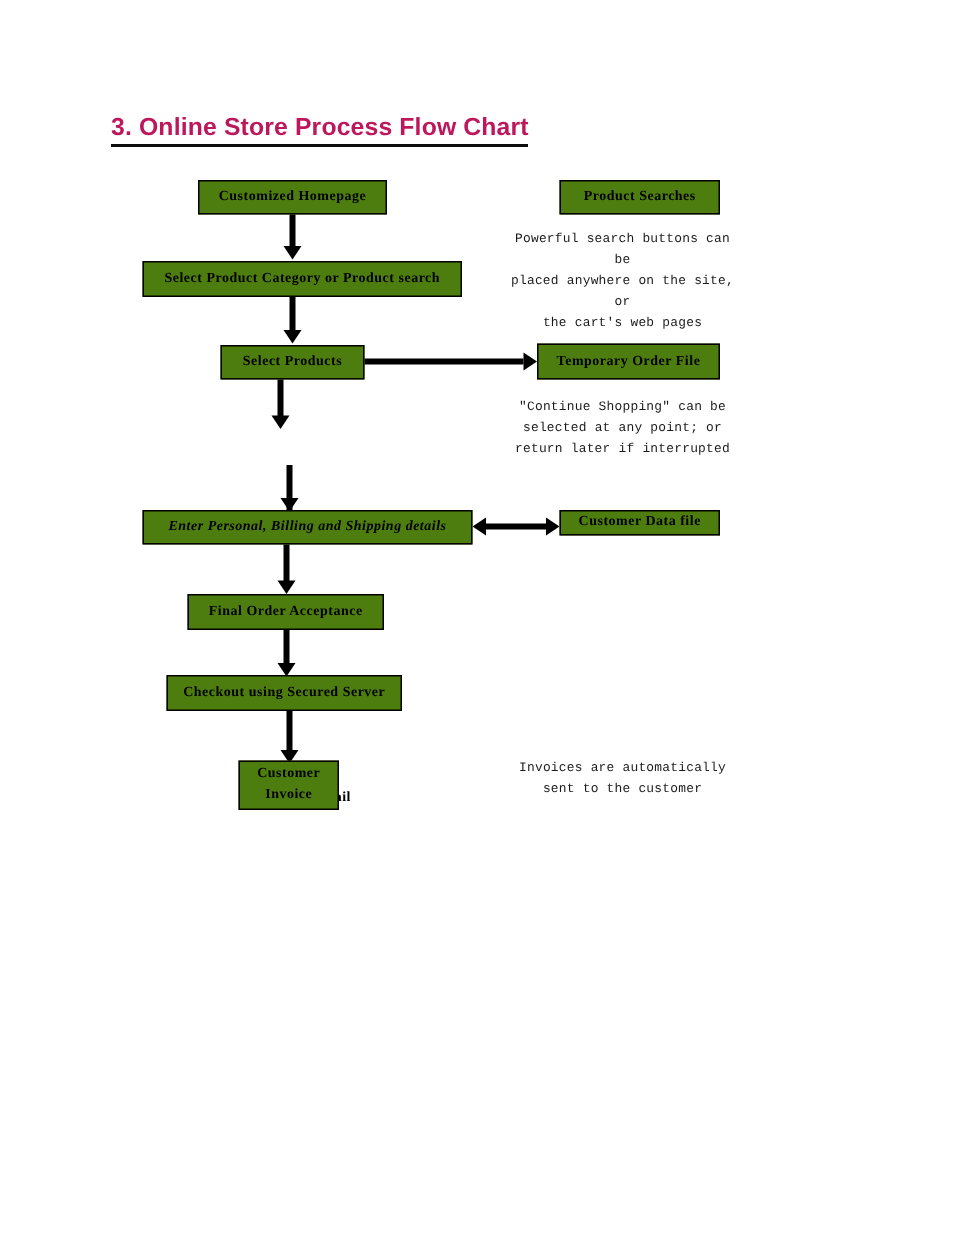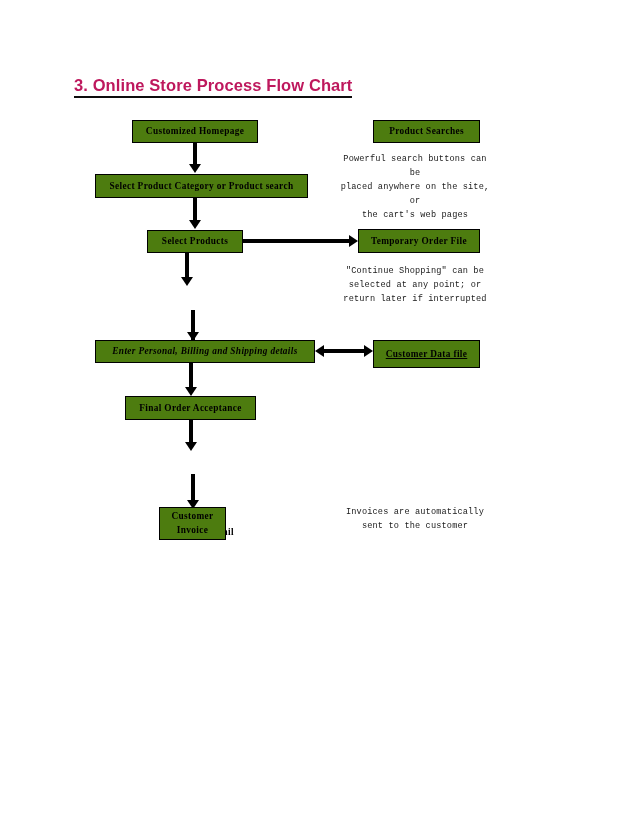--- a/index.html
+++ b/index.html
@@ -149,35 +149,36 @@
   <div class="arrow-right" style="left:364px; top:345px;"></div>
 
   <div class="vline" style="left:189px; top:363px; width:4px; height:26px;"></div>
   <div class="arrow-down" style="left:185px; top:387px;"></div>
 
   <div class="node" style="left:125px; top:396px; width:131px; height:24px;">Final Order Acceptance</div>
 
   <div class="vline" style="left:189px; top:420px; width:4px; height:24px;"></div>
   <div class="arrow-down" style="left:185px; top:442px;"></div>
 
+  <div class="node" style="left:111px; top:450px; width:157px; height:24px;">Checkout using Secured Server</div>
 
   <div class="vline" style="left:191px; top:474px; width:4px; height:31px;"></div>
   <div class="arrow-down" style="left:187px; top:500px;"></div>
   <div class="edge-label" style="left:205px; top:499px;margin-top:28px;">E-mail</div>
 
   <div class="node two-line" style="left:159px; top:507px; width:67px; height:33px;">
     <span>Customer</span>
     <span>Invoice</span>
   </div>
 
   <div class="node" style="left:373px; top:120px; width:107px; height:23px;">Product Searches</div>
 
   <div class="node" style="left:358px; top:229px; width:122px; height:24px;">Temporary Order File</div>
 
-  <div class="node" style="left:373px; top:340px; width:107px; height:28px;text-decoration:underline;">Customer Data file</div>
+  <div class="node" style="left:373px; top:340px; width:107px; height:17px;">Customer Data file</div>
 
   <div class="annotation" style="left:340px; top:153px; width:150px;">
     <div>Powerful search buttons can be</div>
     <div>placed anywhere on the site, or</div>
     <div>the cart's web pages</div>
   </div>
 
   <div class="annotation" style="left:340px; top:265px; width:150px;">
     <div>"Continue Shopping" can be</div>
     <div>selected at any point; or</div>

